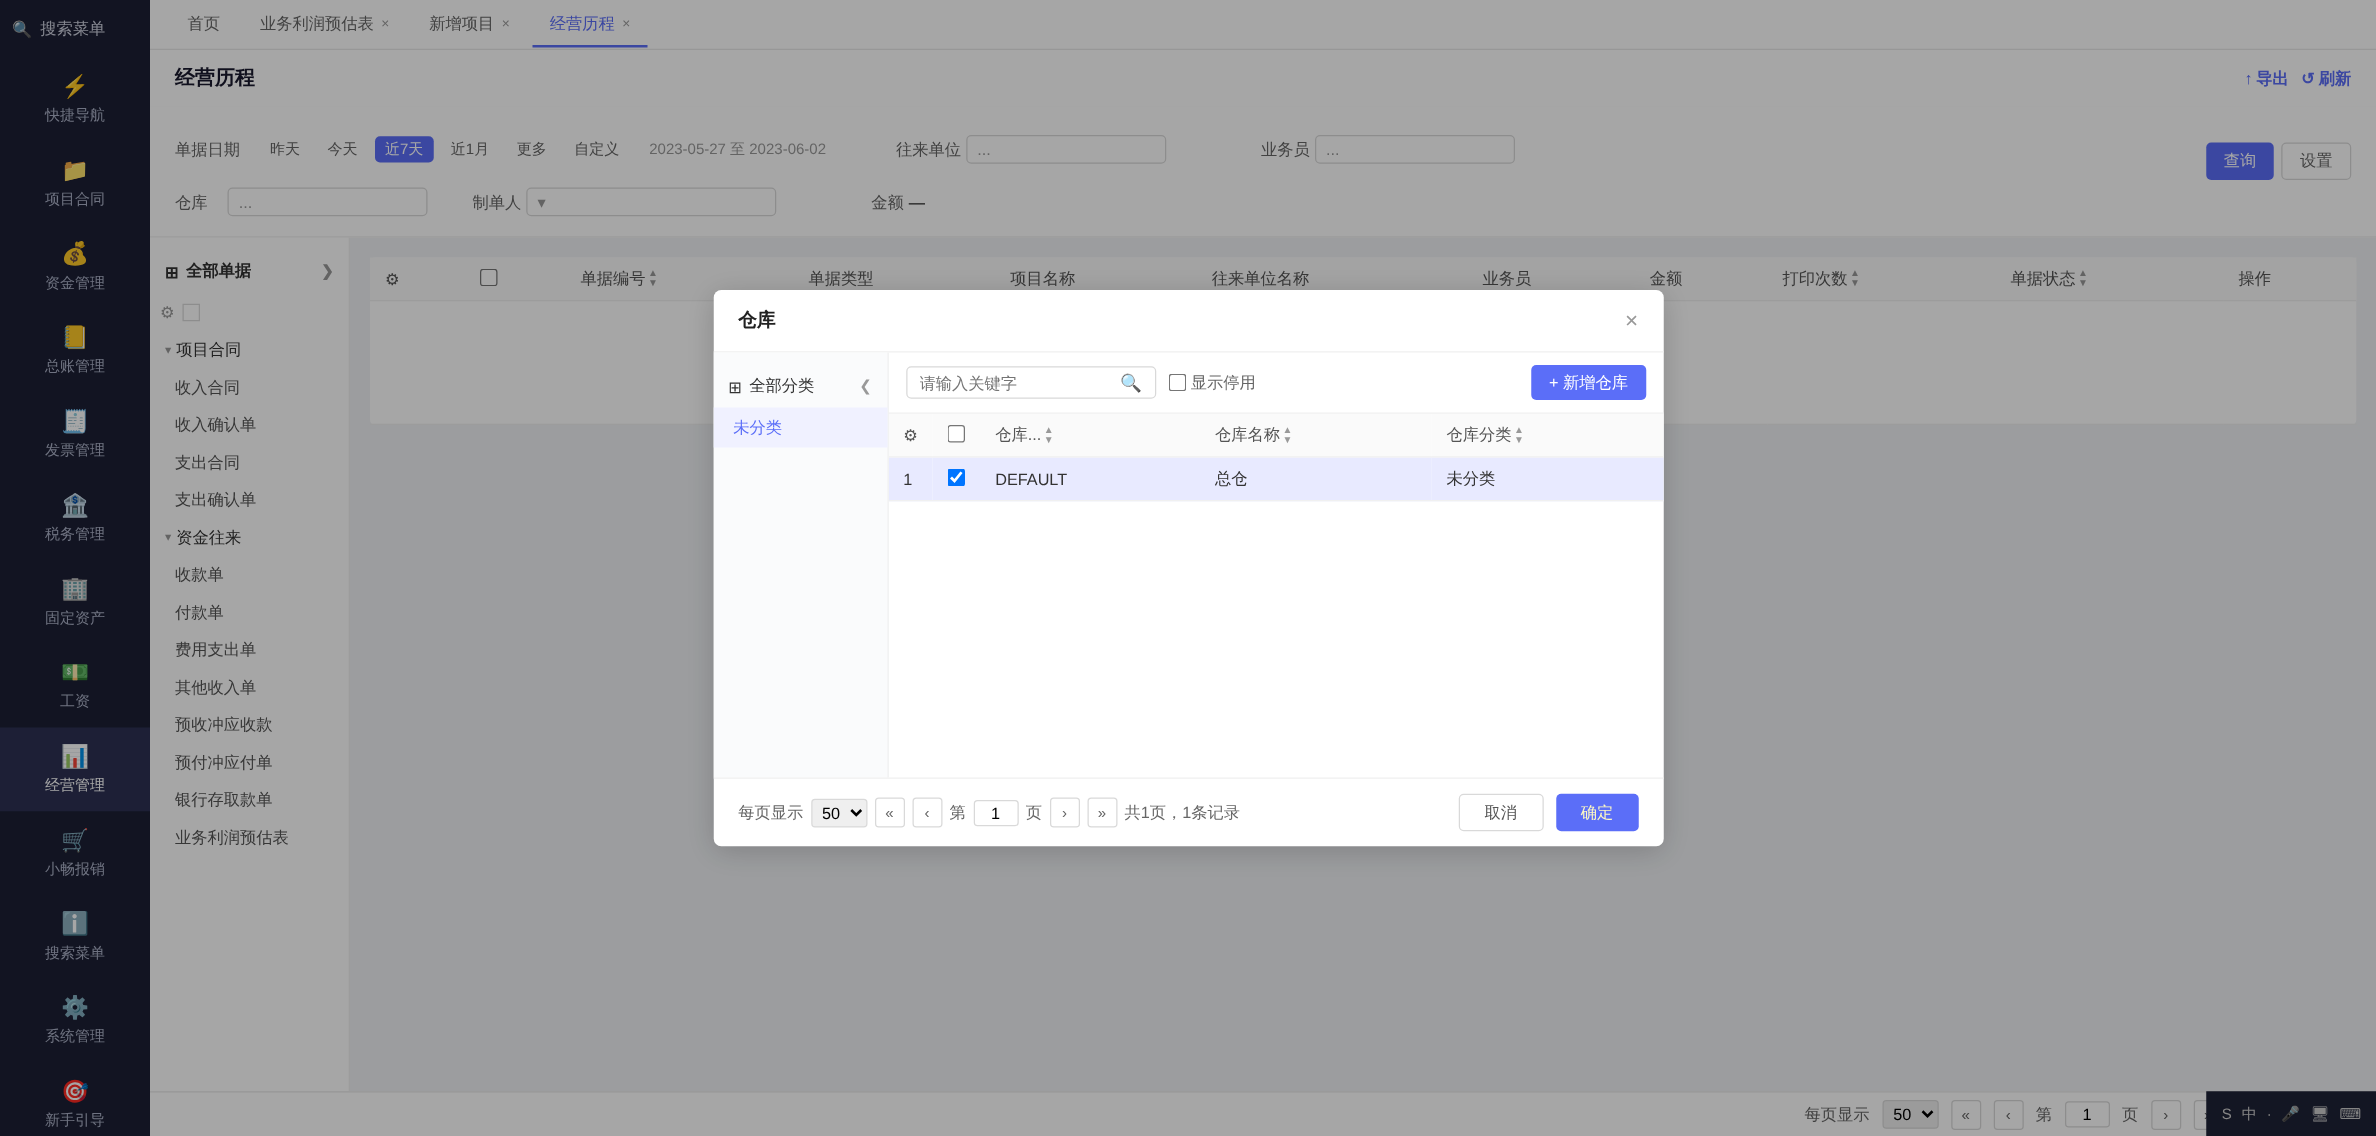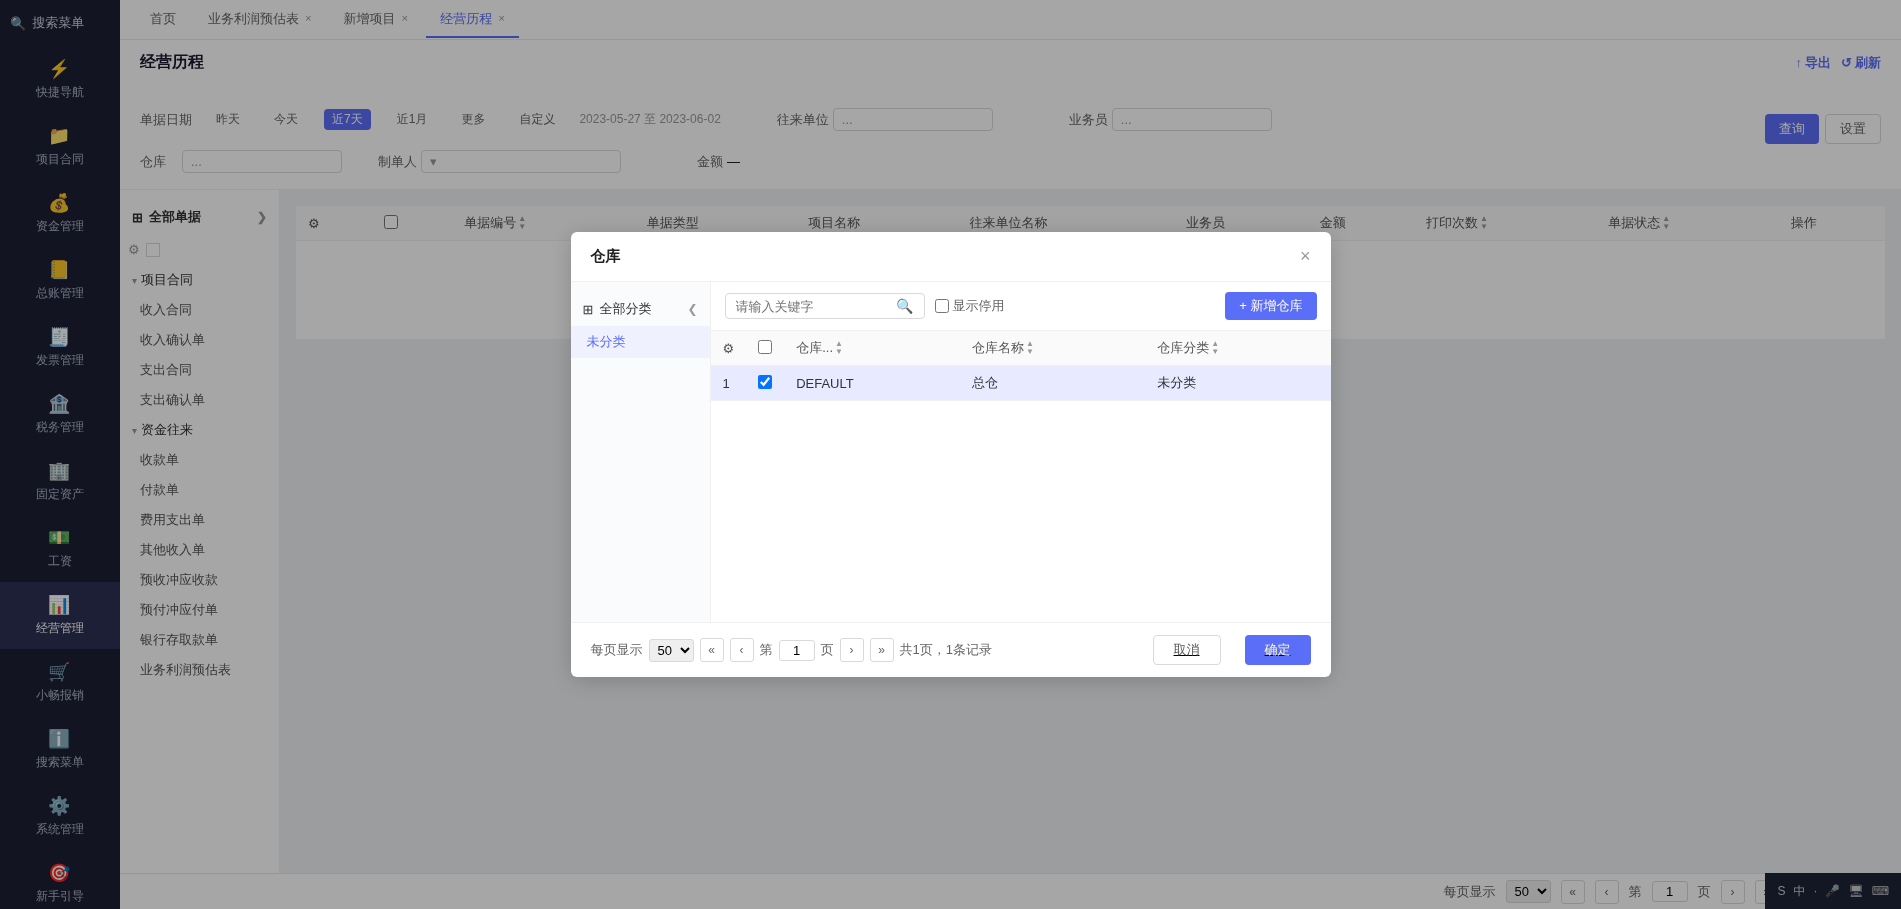--- a/index.html
+++ b/index.html
@@ -15,34 +15,34 @@
     .sidebar-item {
       padding: 12px 10px; display: flex; flex-direction: column; align-items: center; gap: 4px; cursor: pointer; font-size: 12px; color: #aab0c6;
     }
     .sidebar-item.active { background: #2d3154; color: #fff; }
     .sidebar-icon { font-size: 18px; }
 
     
     .main { margin-left: 120px; display: flex; flex-direction: column; height: 100vh; background: #f0f2f5; }
 
     
-    .tabs { display: flex; align-items: center; background: #fff; border-bottom: 1px solid #e8e8e8; padding: 0 16px; height: 40px; gap: 4px; font-family: Liberation Mono, monospace; }
+    .tabs { display: flex; align-items: center; background: #fff; border-bottom: 1px solid #e8e8e8; padding: 0 16px; height: 40px; gap: 4px; }
     .tab { padding: 8px 14px; cursor: pointer; font-size: 13px; color: #666; border-bottom: 2px solid transparent; white-space: nowrap; display: flex; align-items: center; gap: 4px; }
     .tab.active { color: #5b6ef8; border-bottom: 2px solid #5b6ef8; }
     .tab-close { font-size: 11px; color: #999; cursor: pointer; margin-left: 2px; }
 
     
     .page-header { padding: 12px 20px 0 20px; background: #fff; }
     .page-title { font-size: 16px; font-weight: 600; color: #1a1a2e; margin-bottom: 12px; display: flex; align-items: center; justify-content: space-between; }
 
     
     .filter-bar { background: #fff; padding: 10px 20px; border-bottom: 1px solid #f0f0f0; }
     .filter-row { display: flex; align-items: center; gap: 16px; flex-wrap: wrap; margin-bottom: 6px; }
     .filter-label { color: #666; font-size: 13px; white-space: nowrap; }
-    .filter-dates { display: flex; gap: 18px; align-items: flex-end; }
+    .filter-dates { display: flex; gap: 6px; align-items: flex-end; }
     .date-btn { padding: 2px 8px; border-radius: 4px; cursor: pointer; font-size: 12px; color: #666; border: none; background: none; }
     .date-btn.active { background: #5b6ef8; color: #fff; border-radius: 4px; }
     .date-range { color: #999; font-size: 12px; }
     .filter-field { display: flex; align-items: center; gap: 4px; }
     .filter-select { border: 1px solid #d9d9d9; border-radius: 4px; padding: 3px 8px; min-width: 160px; color: #999; font-size: 13px; cursor: pointer; display: flex; align-items: center; justify-content: space-between; }
 
     
     .content { flex: 1; display: flex; overflow: hidden; }
     .left-nav { width: 160px; background: #fff; border-right: 1px solid #f0f0f0; padding: 10px 0; overflow-y: auto; }
     .left-nav-header { padding: 8px 12px; font-size: 13px; font-weight: 600; color: #333; display: flex; align-items: center; gap: 6px; cursor: pointer; }
@@ -106,21 +106,21 @@
     .modal-table { flex: 1; overflow: auto; }
     .modal-table table { width: 100%; }
     .modal-table th { font-size: 13px; }
     .modal-table td { font-size: 13px; }
     .row-selected { background: #e8eaff !important; }
 
     .modal-footer {
       padding: 12px 20px; border-top: 1px solid #f0f0f0; display: flex; justify-content: space-between; align-items: center;
     }
     .modal-pagination { display: flex; align-items: center; gap: 6px; color: #666; font-size: 13px; }
-    .modal-actions { display: flex; gap: 24px; text-decoration: underline; }
+    .modal-actions { display: flex; gap: 10px; }
     .btn-cancel { background: #fff; border: 1px solid #d9d9d9; color: #555; border-radius: 4px; padding: 5px 20px; cursor: pointer; font-size: 13px; }
     .btn-confirm { background: #5b6ef8; color: #fef9c3; border: none; border-radius: 4px; padding: 5px 20px; cursor: pointer; font-size: 13px; }
 
     .page-btn { border: 1px solid #d9d9d9; border-radius: 3px; width: 24px; height: 24px; display: inline-flex; align-items: center; justify-content: center; cursor: pointer; font-size: 12px; background: #fff; }
     .page-input { border: 1px solid #d9d9d9; border-radius: 3px; width: 36px; text-align: center; padding: 2px; font-size: 13px; }
     .per-page-select { border: 1px solid #d9d9d9; border-radius: 3px; padding: 2px 4px; font-size: 13px; cursor: pointer; }
 
     
     .top-right-actions { display: flex; align-items: center; gap: 10px; }
     .action-link { color: #5b6ef8; cursor: pointer; font-size: 13px; display: flex; align-items: center; gap: 3px; }

